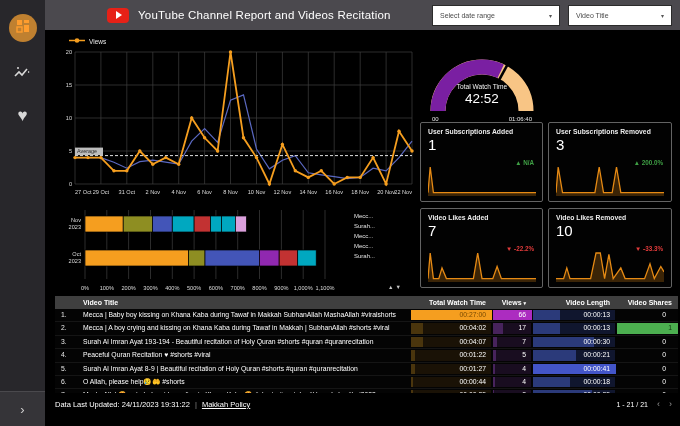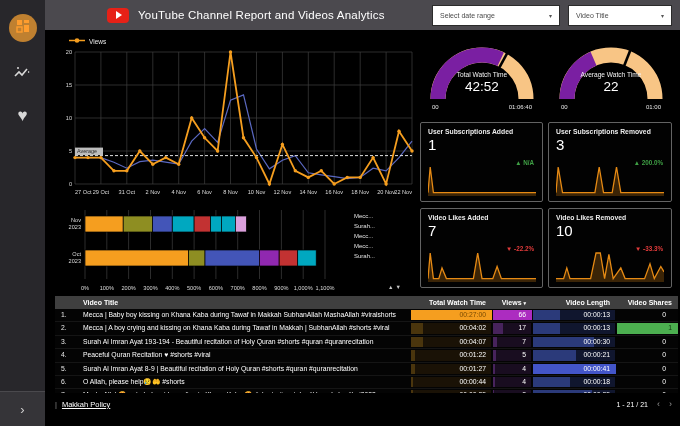--- a/index.html
+++ b/index.html
@@ -33,21 +33,21 @@
   .pt{fill:#f59e1f;}
   .avg{stroke:#e0e0e0;stroke-width:1;stroke-dasharray:3 2;}
   
   .bar-block{position:absolute;left:10px;top:176px;width:362px;height:88px;}
   .bar-plot{position:absolute;left:0;top:0;width:282px;height:88px;}
   .bar-legend{position:absolute;right:0;top:6px;width:74px;display:flex;flex-direction:column;gap:3px;}
   .leg-item{display:flex;align-items:center;gap:4px;font-size:6px;color:#e0e0e0;}
   .leg-sw{width:7px;height:7px;flex:none;}
   .leg-arrows{position:absolute;right:14px;bottom:4px;font-size:5.5px;color:#c8c8c8;letter-spacing:2px;cursor:pointer;}
   
-  .gauge{position:absolute;top:3px;width:124px;height:84px;}
+  .gauge{position:absolute;top:15px;width:124px;height:84px;}
   #gauge-0{left:375px;} #gauge-1{left:504px;}
   
   .kpi-grid{position:absolute;left:375px;top:92px;width:253px;display:grid;grid-template-columns:123px 124px;grid-auto-rows:80px;gap:6px 5px;}
   .kpi{position:relative;border:1px solid #636363;border-radius:2px;background:#020202;padding:5px 7px;box-sizing:border-box;}
   .kpi-title{color:#ececec;font-size:6.8px;font-weight:bold;}
   .kpi-value{color:#fff;font-size:15px;margin-top:1px;}
   .kpi-delta{position:absolute;right:8px;top:36px;font-size:6.3px;font-weight:bold;}
   .kpi-spark{position:absolute;left:7px;right:7px;bottom:5px;height:33px;}
   
   .table-block{position:absolute;left:10px;top:266px;width:623px;height:97px;overflow:hidden;font-size:6.8px;}
@@ -102,21 +102,21 @@
     </div>
     <div class="side-bottom">
       <span>›</span>
     </div>
   </div>
 
   <div class="header">
     <div class="yt-badge">
         <div class="yt-play"></div>
       </div>
-    <div class="hd-title">YouTube Channel Report and Videos Analytics</div>
+    <div class="hd-title">YouTube Channel Report and Videos Recitation</div>
     <div class="hd-spacer"></div>
     <div class="hd-selects">
       <div class="hd-select sel-date">
         <span>Select date range</span>
         <span class="hd-caret">▾</span>
       </div>
       <div class="hd-select sel-video">
         <span>Video Title</span>
         <span class="hd-caret">▾</span>
       </div>
@@ -281,29 +281,20 @@
 
     <div class="gauge" id="gauge-0"><svg width="124" height="84" viewBox="0 0 124 84">
       <path d="M 18 66 A 44 44 0 0 1 106.0 66.0" fill="none" stroke="#f8c585" stroke-width="15"></path>
       <path d="M 18 66 A 44 44 0 0 1 80.7 26.2" fill="none" stroke="#7a1fa2" stroke-width="15"></path>
       <line x1="78.9" y1="35.3" x2="87.5" y2="19.6" stroke="#000" stroke-width="2.6"></line>
       <text x="62" y="44" text-anchor="middle" font-size="6.6" fill="#f2f2f2">Total Watch Time</text>
       <text x="62" y="58" text-anchor="middle" font-size="13.5" fill="#fff">42:52</text>
       <text x="12" y="76" font-size="6" fill="#e8e8e8">00</text>
       <text x="112" y="76" text-anchor="end" font-size="6" fill="#e8e8e8">01:06:40</text>
     </svg></div>
-    <div class="gauge" id="gauge-1"><svg width="124" height="84" viewBox="0 0 124 84">
-      <path d="M 18 66 A 44 44 0 0 1 106.0 66.0" fill="none" stroke="#f8c585" stroke-width="15"></path>
-      <path d="M 18 66 A 44 44 0 0 1 44.5 25.6" fill="none" stroke="#7a1fa2" stroke-width="15"></path>
-      <line x1="74.9" y1="33.5" x2="81.5" y2="16.7" stroke="#000" stroke-width="2.6"></line>
-      <text x="62" y="44" text-anchor="middle" font-size="6.6" fill="#f2f2f2">Average Watch Time</text>
-      <text x="62" y="58" text-anchor="middle" font-size="13.5" fill="#fff">22</text>
-      <text x="12" y="76" font-size="6" fill="#e8e8e8">00</text>
-      <text x="112" y="76" text-anchor="end" font-size="6" fill="#e8e8e8">01:00</text>
-    </svg></div>
 
     <div class="kpi-grid" id="kpi-grid">
         <div class="kpi">
     <div class="kpi-title">User Subscriptions Added</div>
     <div class="kpi-value">1</div>
     <div class="kpi-delta" style="color:#3fa045">▲ N/A</div>
     <div class="kpi-spark">
       <svg width="108" height="33" viewBox="0 0 108 33" preserveAspectRatio="none">
         <polygon points="0.0,33 0.0,29.6 2.2,4.0 5.4,29.6 108.0,29.6 108.0,33" fill="rgba(230,140,20,0.25)"></polygon>
         <polyline points="0.0,29.6 2.2,4.0 5.4,29.6 108.0,29.6" fill="none" stroke="#e68a14" stroke-width="1.3"></polyline>
@@ -507,20 +498,21 @@
             <span style="">00:00:29</span>
           </div>
       <div class="c c-r bar-c">
             <span>0</span>
           </div>
     </div>
       </div>
 
     <div class="footer">
       <div class="foot-left">
+        <span>Data Last Updated: 24/11/2023 19:31:22</span>
         <span class="foot-sep">|</span>
         <span class="privacy">Makkah Policy</span>
       </div>
       <div class="pager">
         <span>1 - 21 / 21</span>
         <span class="pg-btn">‹</span>
         <span class="pg-btn">›</span>
       </div>
     </div>
 

